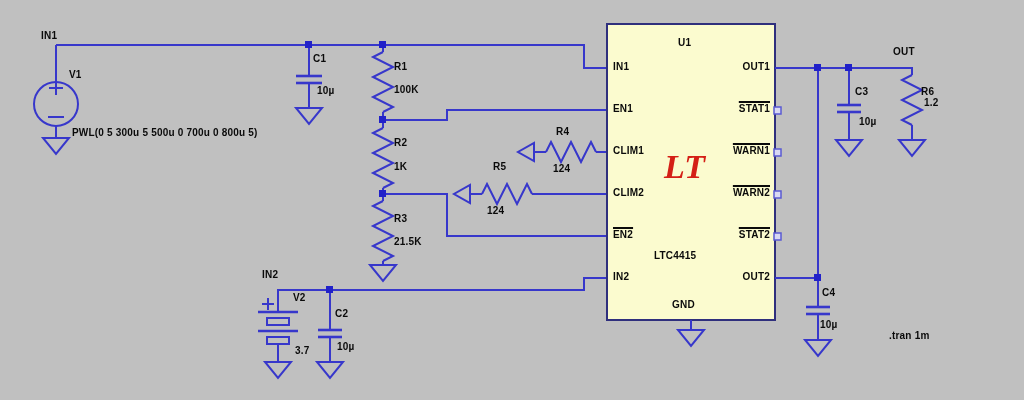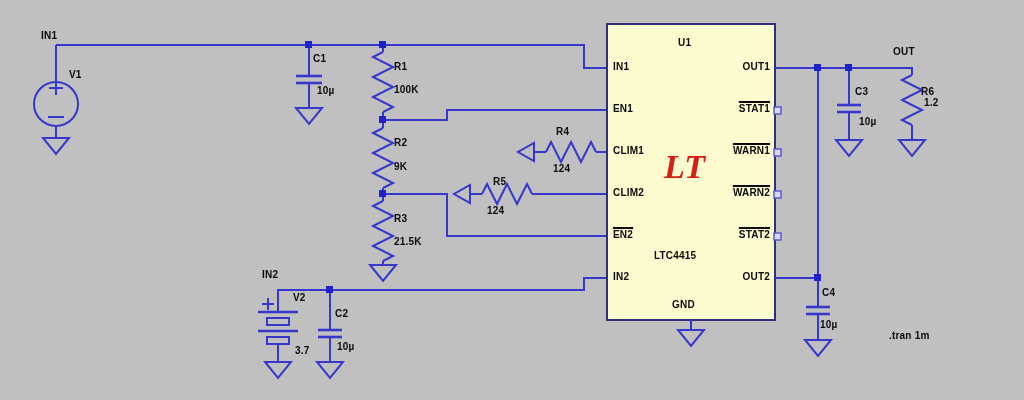--- a/index.html
+++ b/index.html
@@ -148,34 +148,35 @@
     <rect class="junc" x="379" y="116" width="7" height="7"></rect>
     <rect class="junc" x="379" y="190" width="7" height="7"></rect>
     <rect class="junc" x="326" y="286" width="7" height="7"></rect>
     <rect class="junc" x="814" y="64" width="7" height="7"></rect>
     <rect class="junc" x="845" y="64" width="7" height="7"></rect>
     <rect class="junc" x="814" y="274" width="7" height="7"></rect>
   </svg>
 
   <div class="lbl" style="left:41px;top:28px">IN1</div>
   <div class="lbl" style="left:69px;top:67px">V1</div>
+  <div class="lbl" style="left:72px;top:125px">PWL(0 5 300u 5 500u 0 700u 0 800u 5)</div>
 
   <div class="lbl" style="left:313px;top:51px">C1</div>
   <div class="lbl" style="left:317px;top:83px">10µ</div>
 
   <div class="lbl" style="left:394px;top:59px">R1</div>
   <div class="lbl" style="left:394px;top:82px">100K</div>
   <div class="lbl" style="left:394px;top:135px">R2</div>
-  <div class="lbl" style="left:394px;top:159px">9K</div>
+  <div class="lbl" style="left:394px;top:159px">1K</div>
   <div class="lbl" style="left:394px;top:211px">R3</div>
   <div class="lbl" style="left:394px;top:234px">21.5K</div>
 
   <div class="lbl" style="left:556px;top:124px">R4</div>
   <div class="lbl" style="left:553px;top:161px">124</div>
-  <div class="lbl" style="left:493px;top:174px">R5</div>
+  <div class="lbl" style="left:493px;top:159px">R5</div>
   <div class="lbl" style="left:487px;top:203px">124</div>
 
   <div class="lbl" style="left:262px;top:267px">IN2</div>
   <div class="lbl" style="left:293px;top:290px">V2</div>
   <div class="lbl" style="left:295px;top:343px">3.7</div>
   <div class="lbl" style="left:335px;top:306px">C2</div>
   <div class="lbl" style="left:337px;top:339px">10µ</div>
 
   <div class="lbl" style="left:893px;top:44px">OUT</div>
   <div class="lbl" style="left:855px;top:84px">C3</div>

